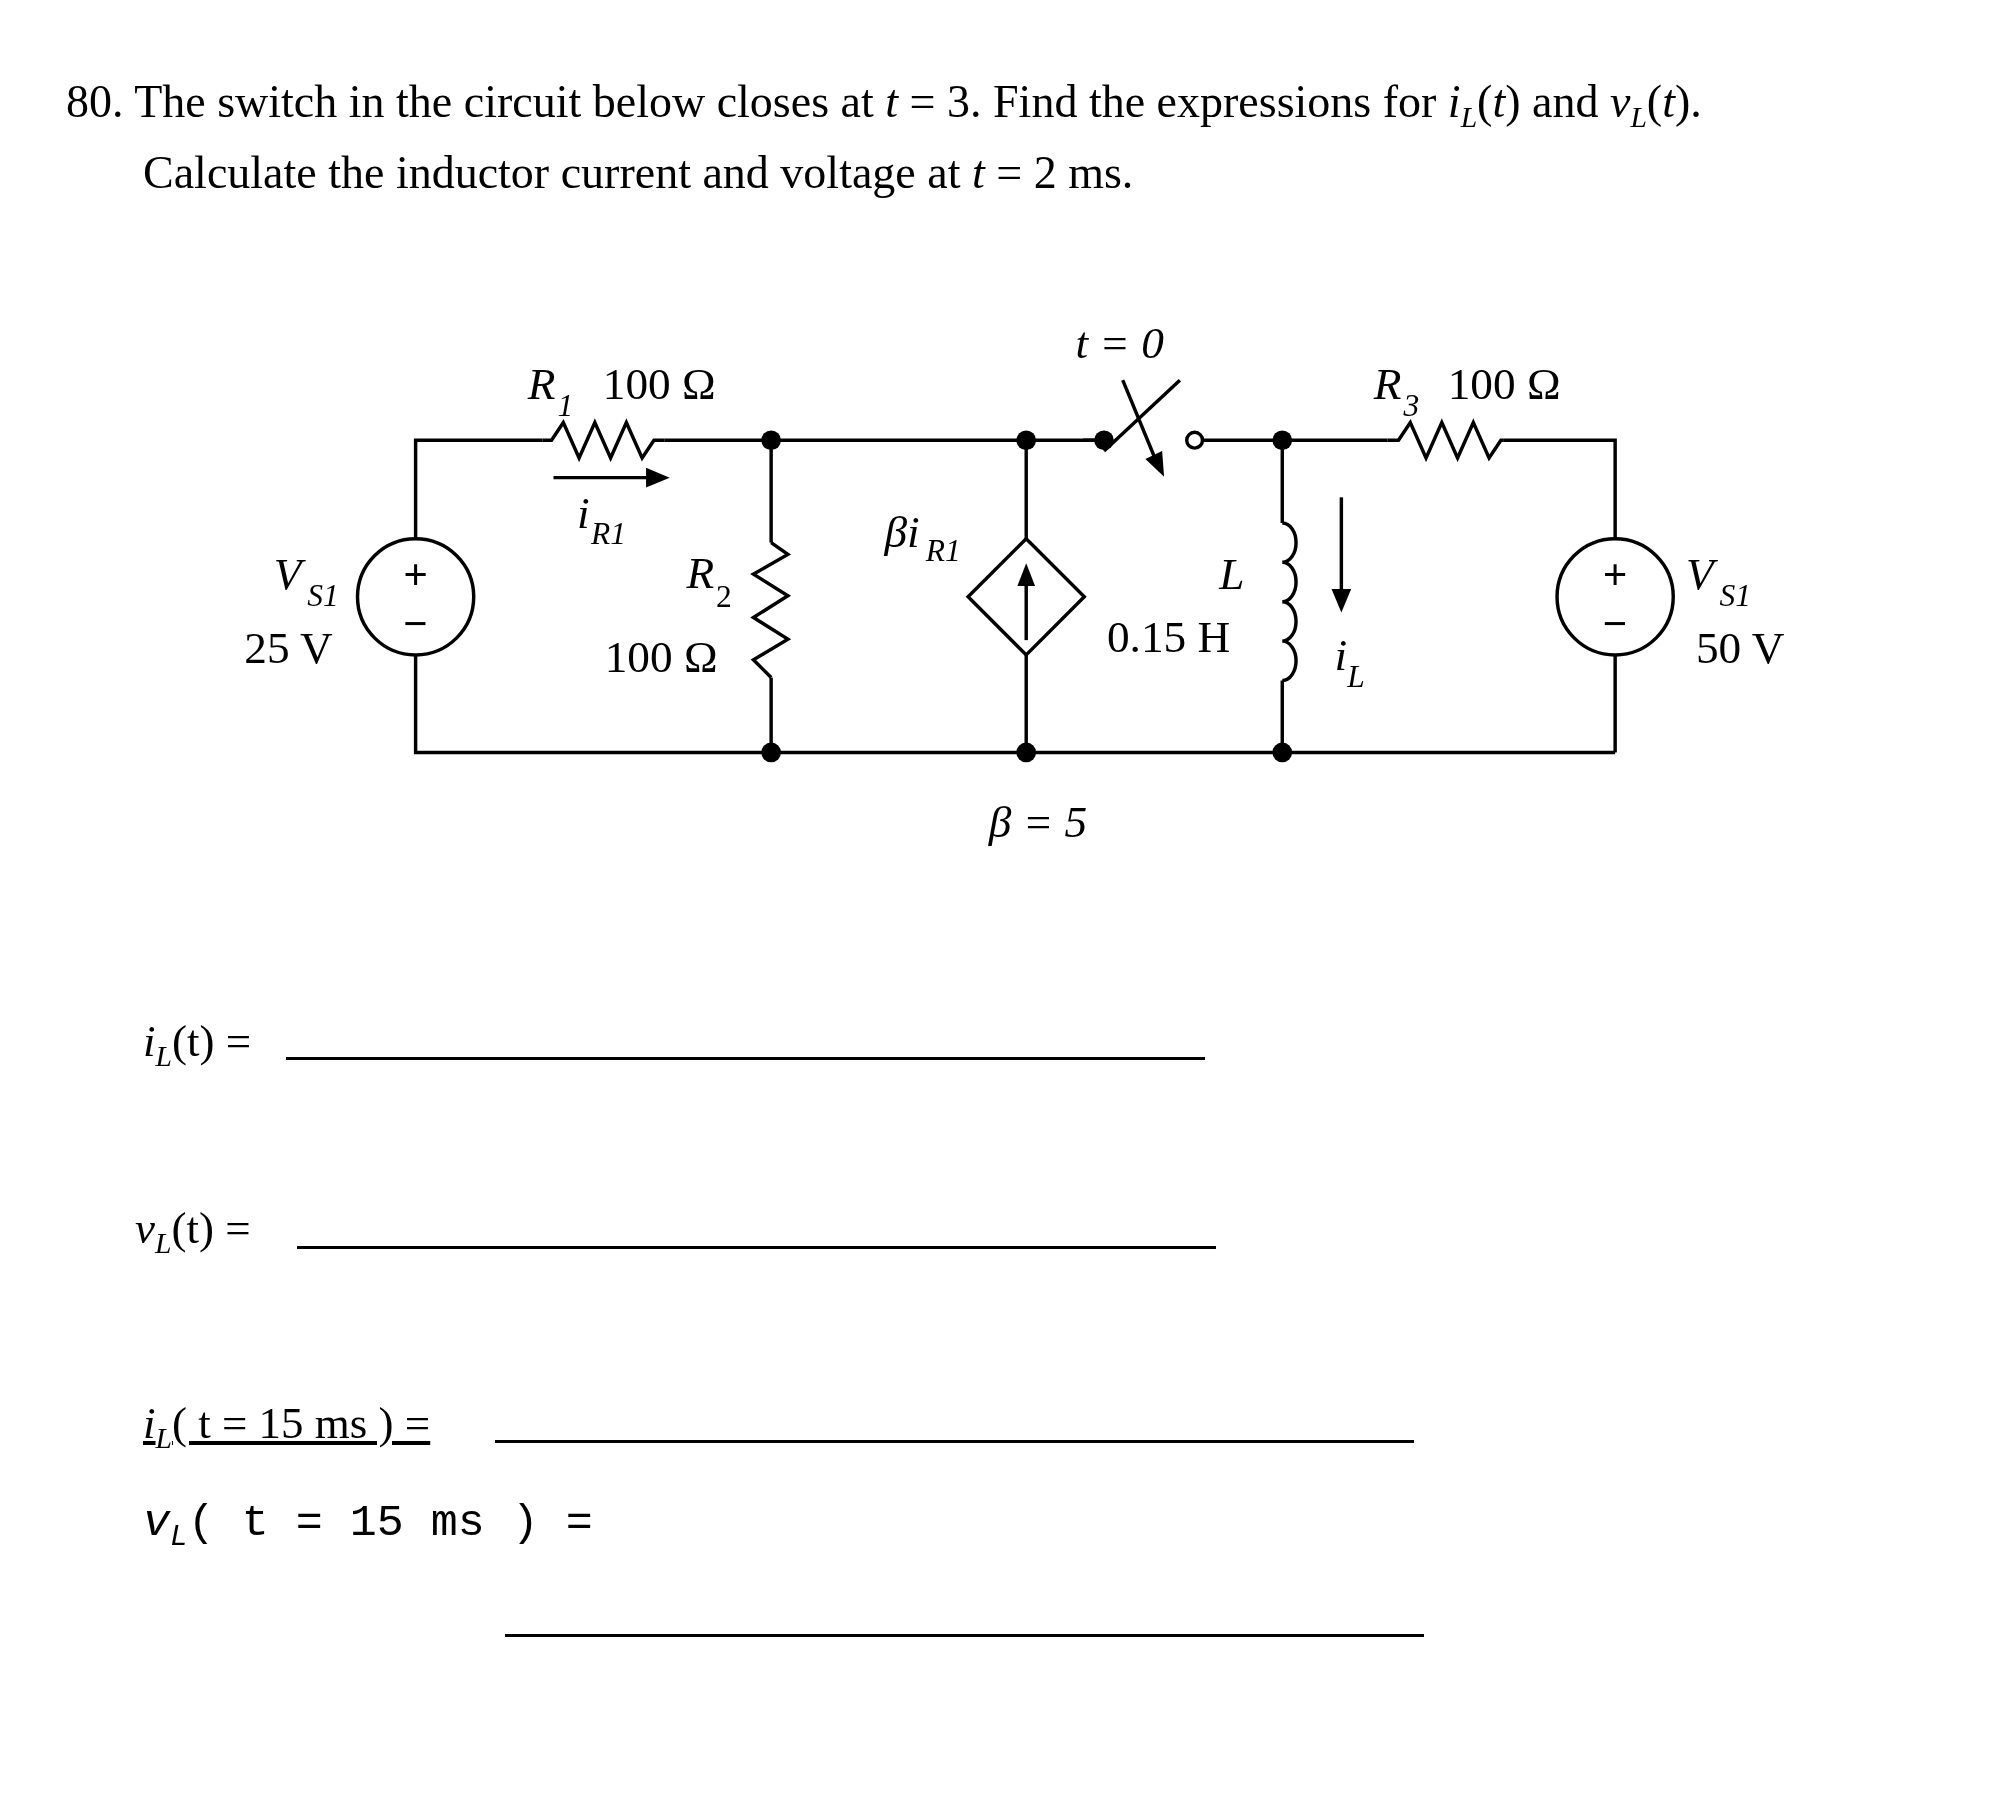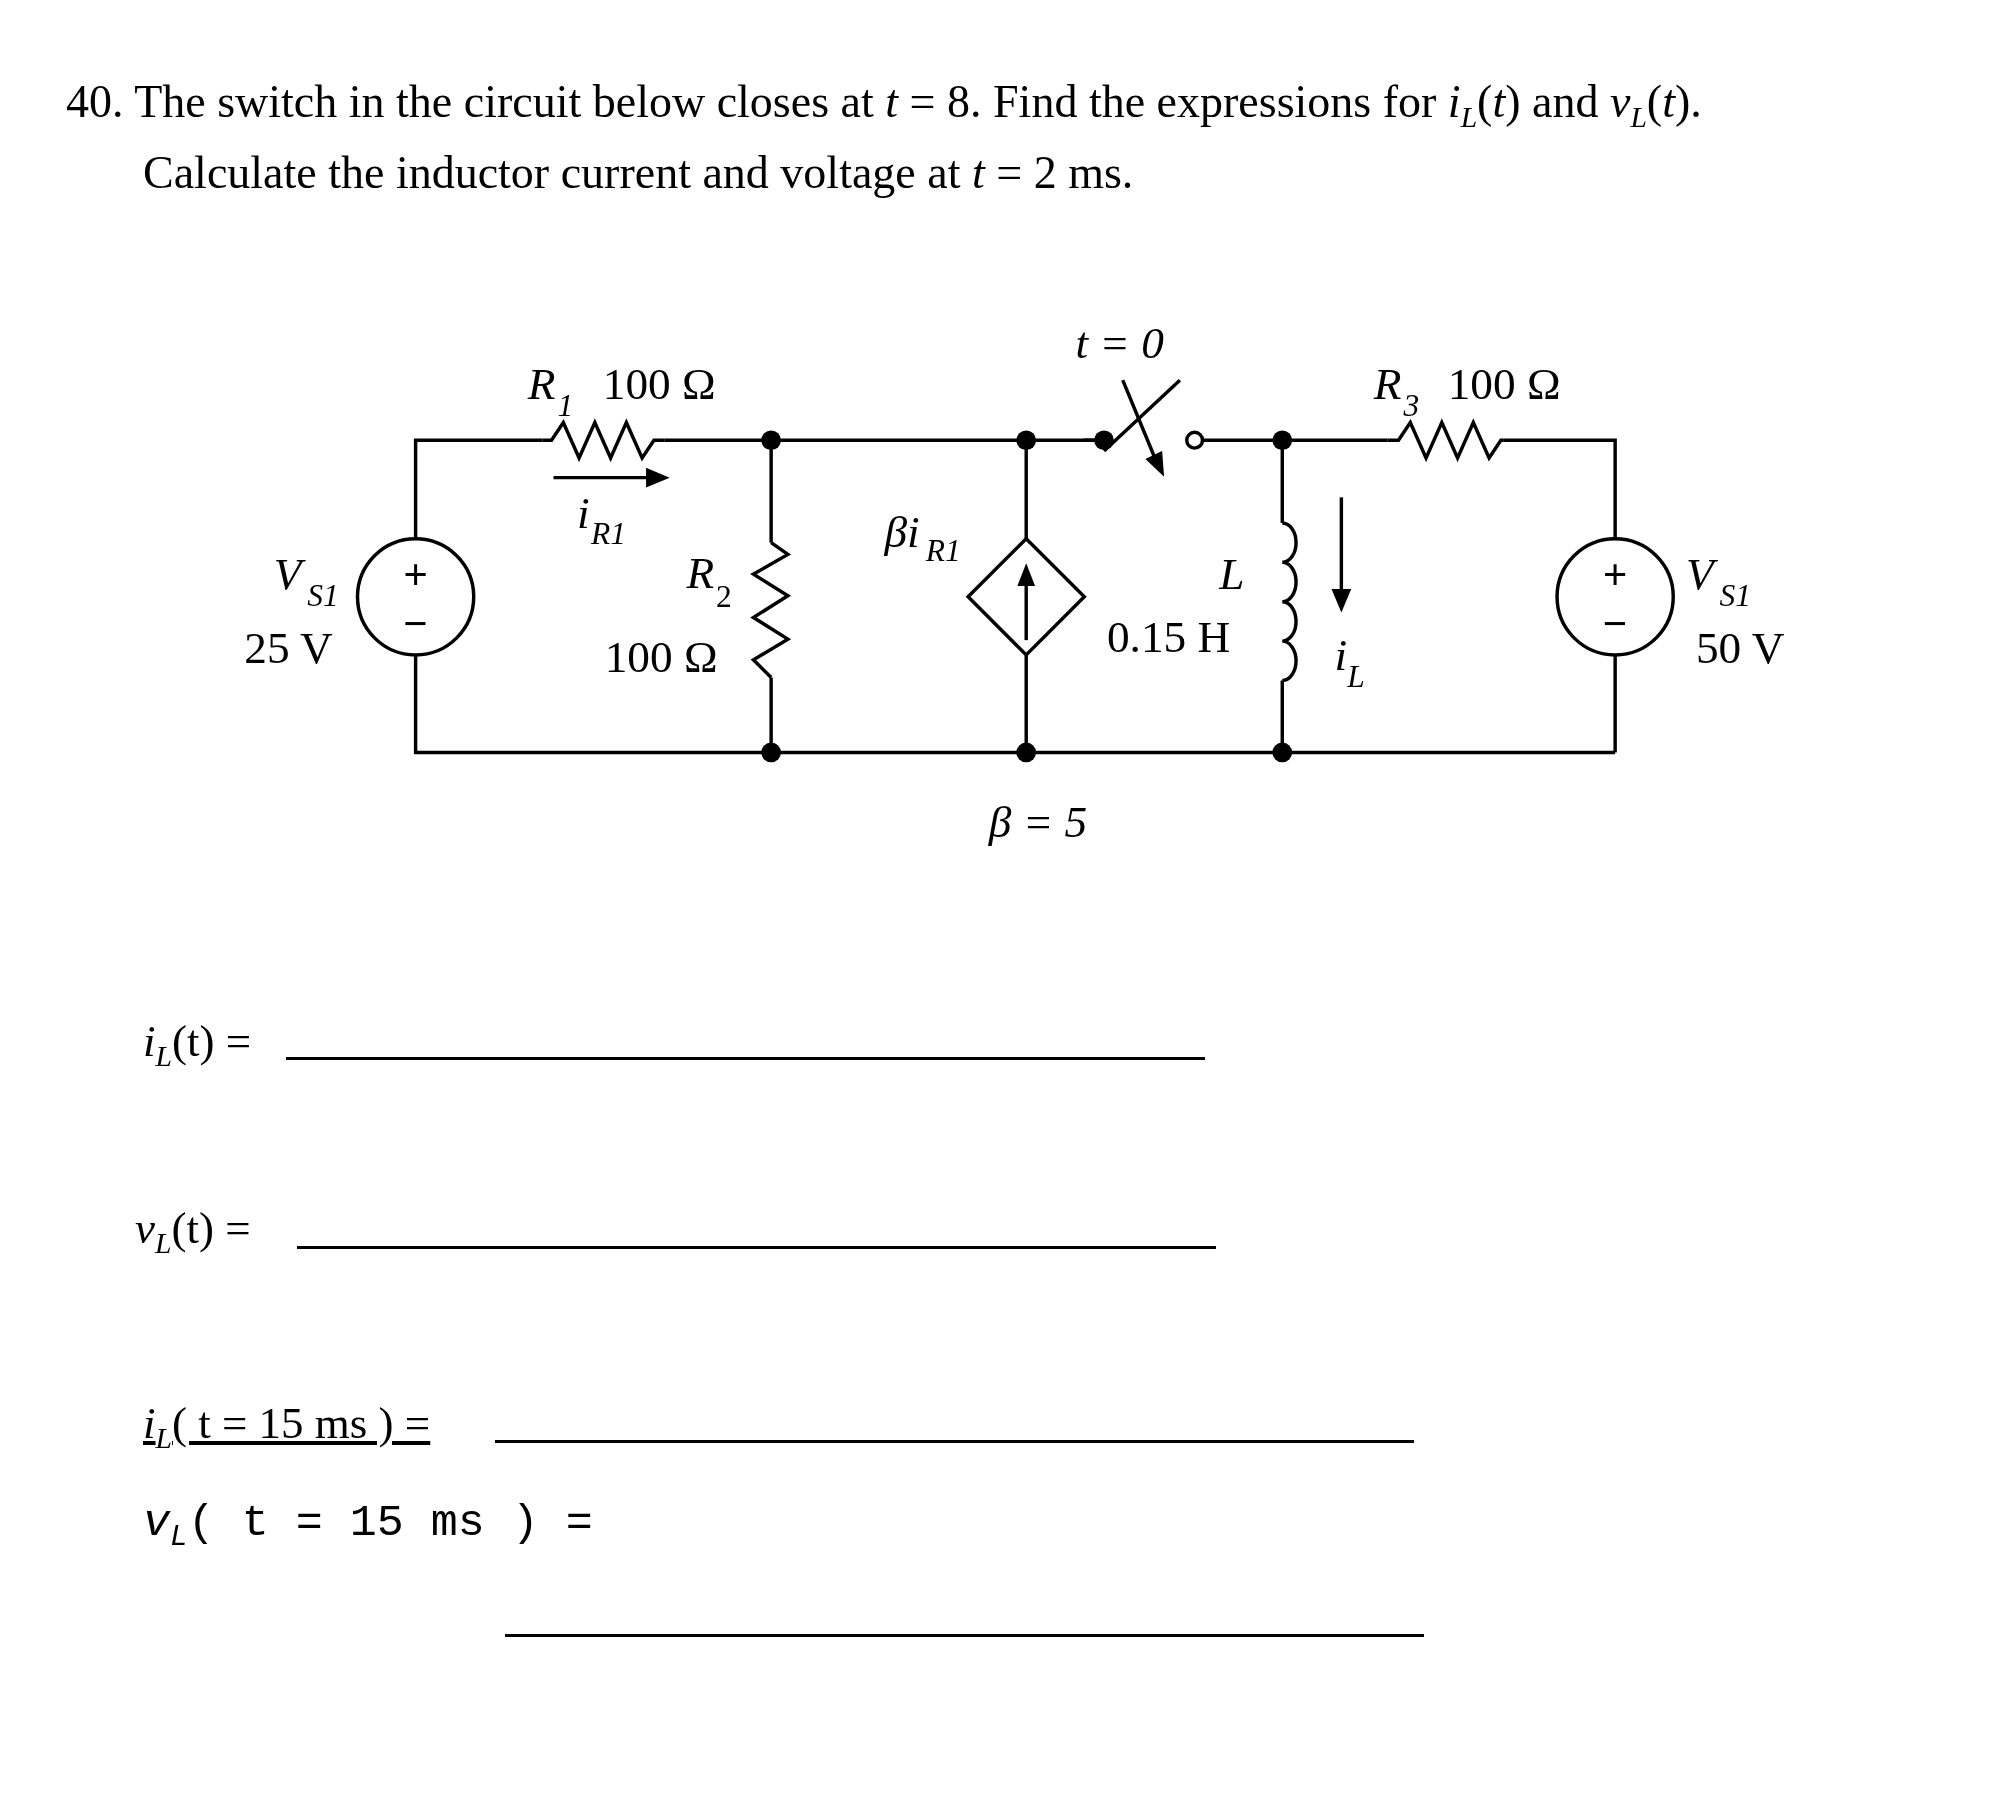--- a/index.html
+++ b/index.html
@@ -9,22 +9,22 @@
   .q { font-size:46px; line-height:1; }
   .it { font-style:italic; }
   svg text { font-family:"Liberation Serif","DejaVu Serif",serif; }
   .ans { font-size:45px; }
   .line { position:absolute; height:3px; background:#000; }
 </style>
 </head>
 <body>
 
 <div class="abs q" style="left:66px; top:79px;">
-  <span>40.</span>
-  <span>The switch in the circuit below closes at </span><span class="it">t</span><span> = 8.  Find the expressions for </span><span class="it">i</span><sub class="it" style="font-size:29.6px">L</sub><span>(</span><span class="it">t</span><span>) and </span><span class="it">v</span><sub class="it" style="font-size:29.6px">L</sub><span>(</span><span class="it">t</span><span>).</span>
+  <span>80.</span>
+  <span>The switch in the circuit below closes at </span><span class="it">t</span><span> = 3.  Find the expressions for </span><span class="it">i</span><sub class="it" style="font-size:29.6px">L</sub><span>(</span><span class="it">t</span><span>) and </span><span class="it">v</span><sub class="it" style="font-size:29.6px">L</sub><span>(</span><span class="it">t</span><span>).</span>
 </div>
 <div class="abs q" style="left:143px; top:150px;">
   <span>Calculate the inductor current and voltage at </span><span class="it">t</span><span> = 2 ms.</span>
 </div>
 
 <svg class="abs" style="left:0; top:0;" width="2015" height="1819" viewBox="0 0 2046 1847">
   <g stroke="#000" stroke-width="3.5" fill="none" stroke-linejoin="miter">
 
     <path d="M422 547 L422 447 L551 447"></path>
     <path d="M422 665 L422 764 L1640 764"></path>

